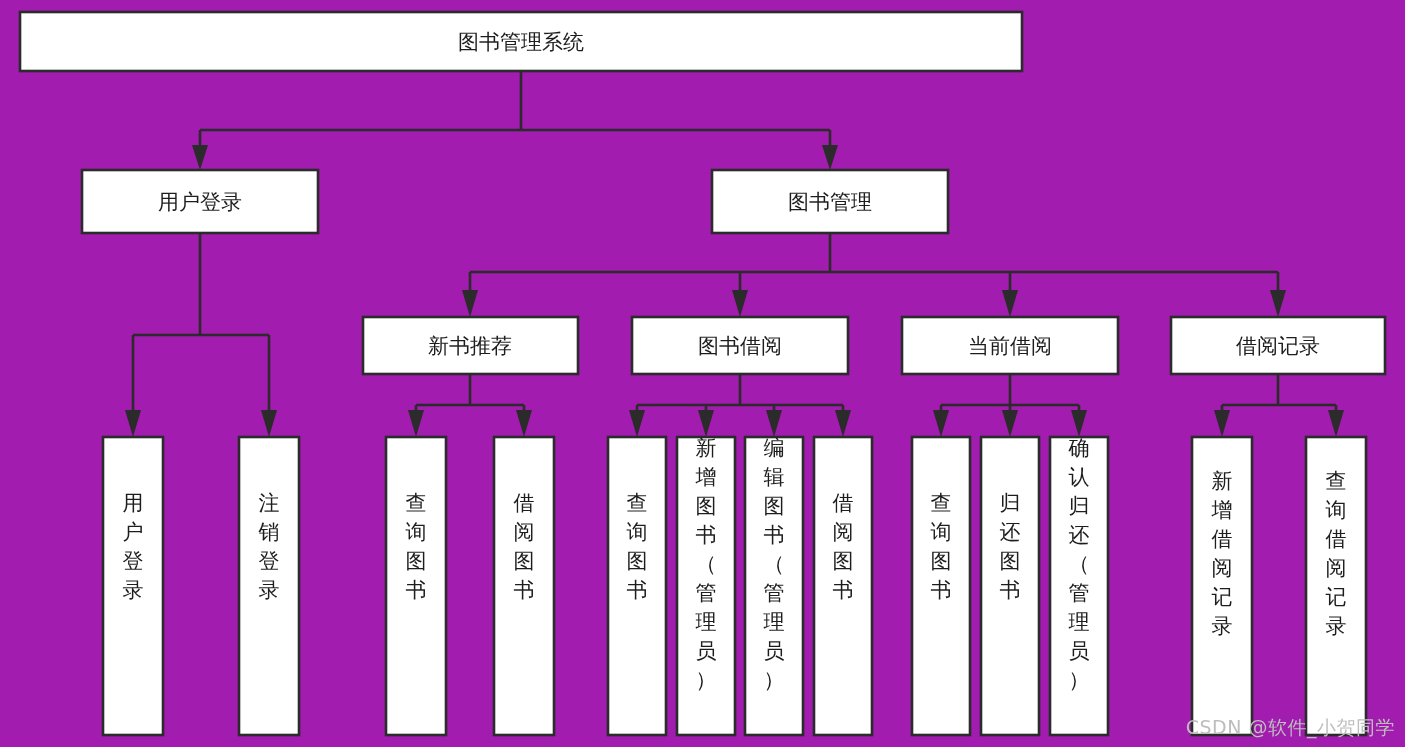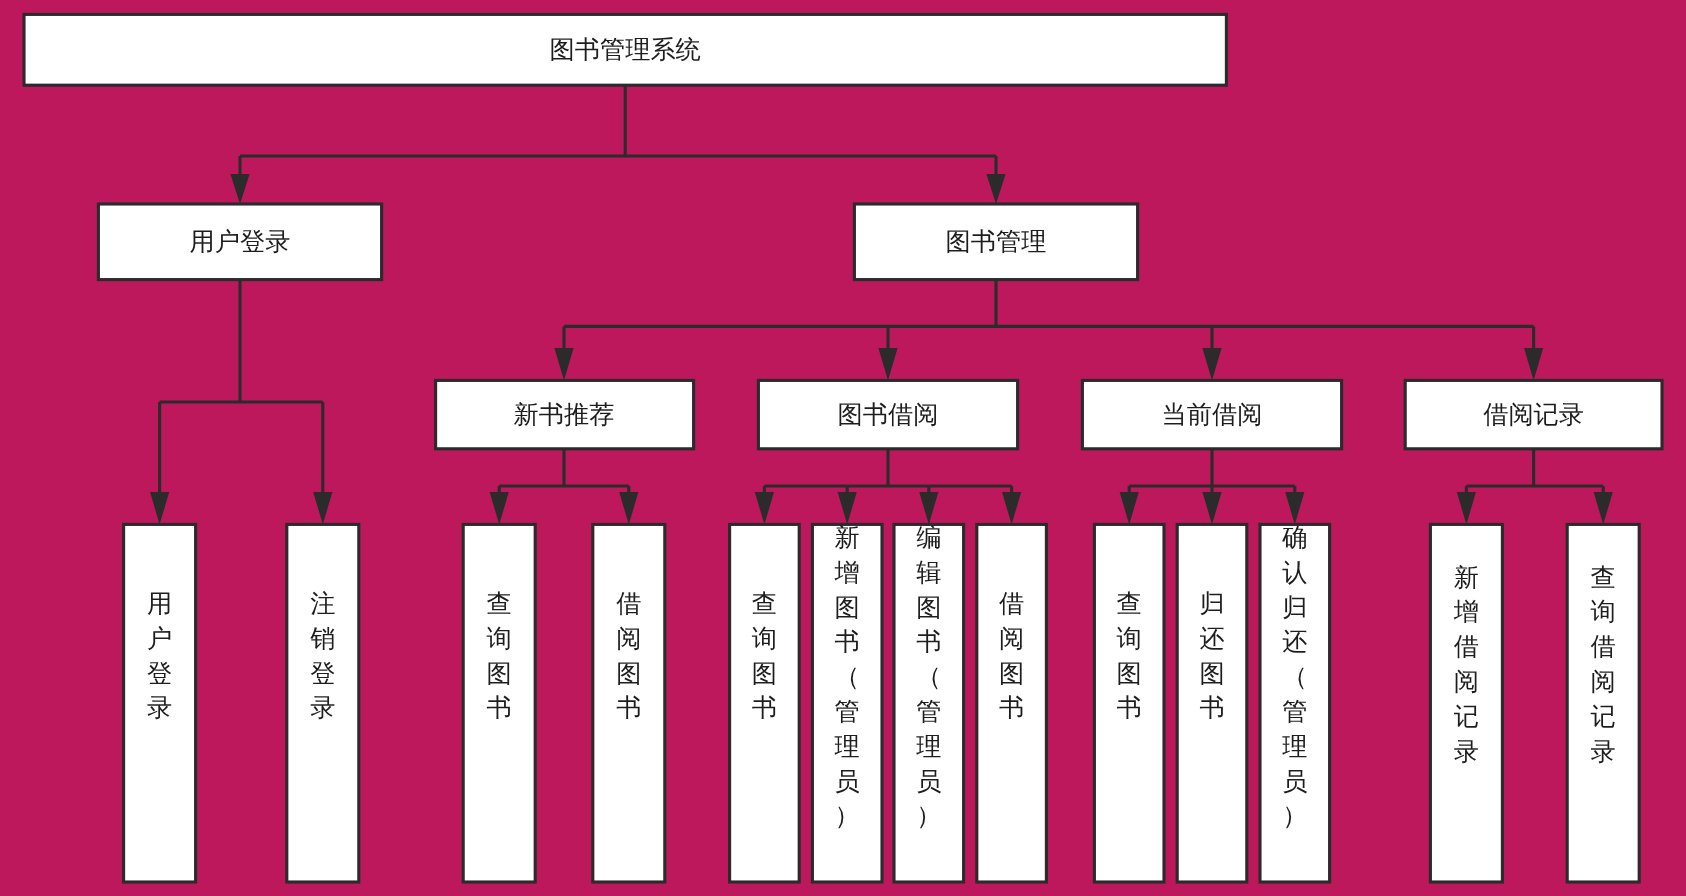--- a/index.html
+++ b/index.html
@@ -7,21 +7,21 @@
     padding: 0;
     background: #ffffff;
   }
   body {
     font-family: "DejaVu Sans", "Liberation Sans", sans-serif;
   }
   #diagram-root {
     position: relative;
     width: 1405px;
     height: 747px;
-    background: #be185d;
+    background: #a21caf;
     overflow: hidden;
   }
   svg#flow {
     position: absolute;
     left: 0;
     top: 0;
     width: 1405px;
     height: 747px;
     display: block;
   }
@@ -223,14 +223,15 @@
       <rect class="node-box" x="1192" y="437" width="60" height="298"></rect>
       <text class="node-label-vert" x="1222" y="488"><tspan x="1222" y="488">新</tspan><tspan x="1222" y="517">增</tspan><tspan x="1222" y="546">借</tspan><tspan x="1222" y="575">阅</tspan><tspan x="1222" y="604">记</tspan><tspan x="1222" y="633">录</tspan></text>
     </g>
     <g>
       <rect class="node-box" x="1306" y="437" width="60" height="298"></rect>
       <text class="node-label-vert" x="1336" y="488"><tspan x="1336" y="488">查</tspan><tspan x="1336" y="517">询</tspan><tspan x="1336" y="546">借</tspan><tspan x="1336" y="575">阅</tspan><tspan x="1336" y="604">记</tspan><tspan x="1336" y="633">录</tspan></text>
     </g>
 
   </svg>
 
+  <div class="watermark">CSDN @软件_小贺同学</div>
 
 </div>
 
 </body></html>

